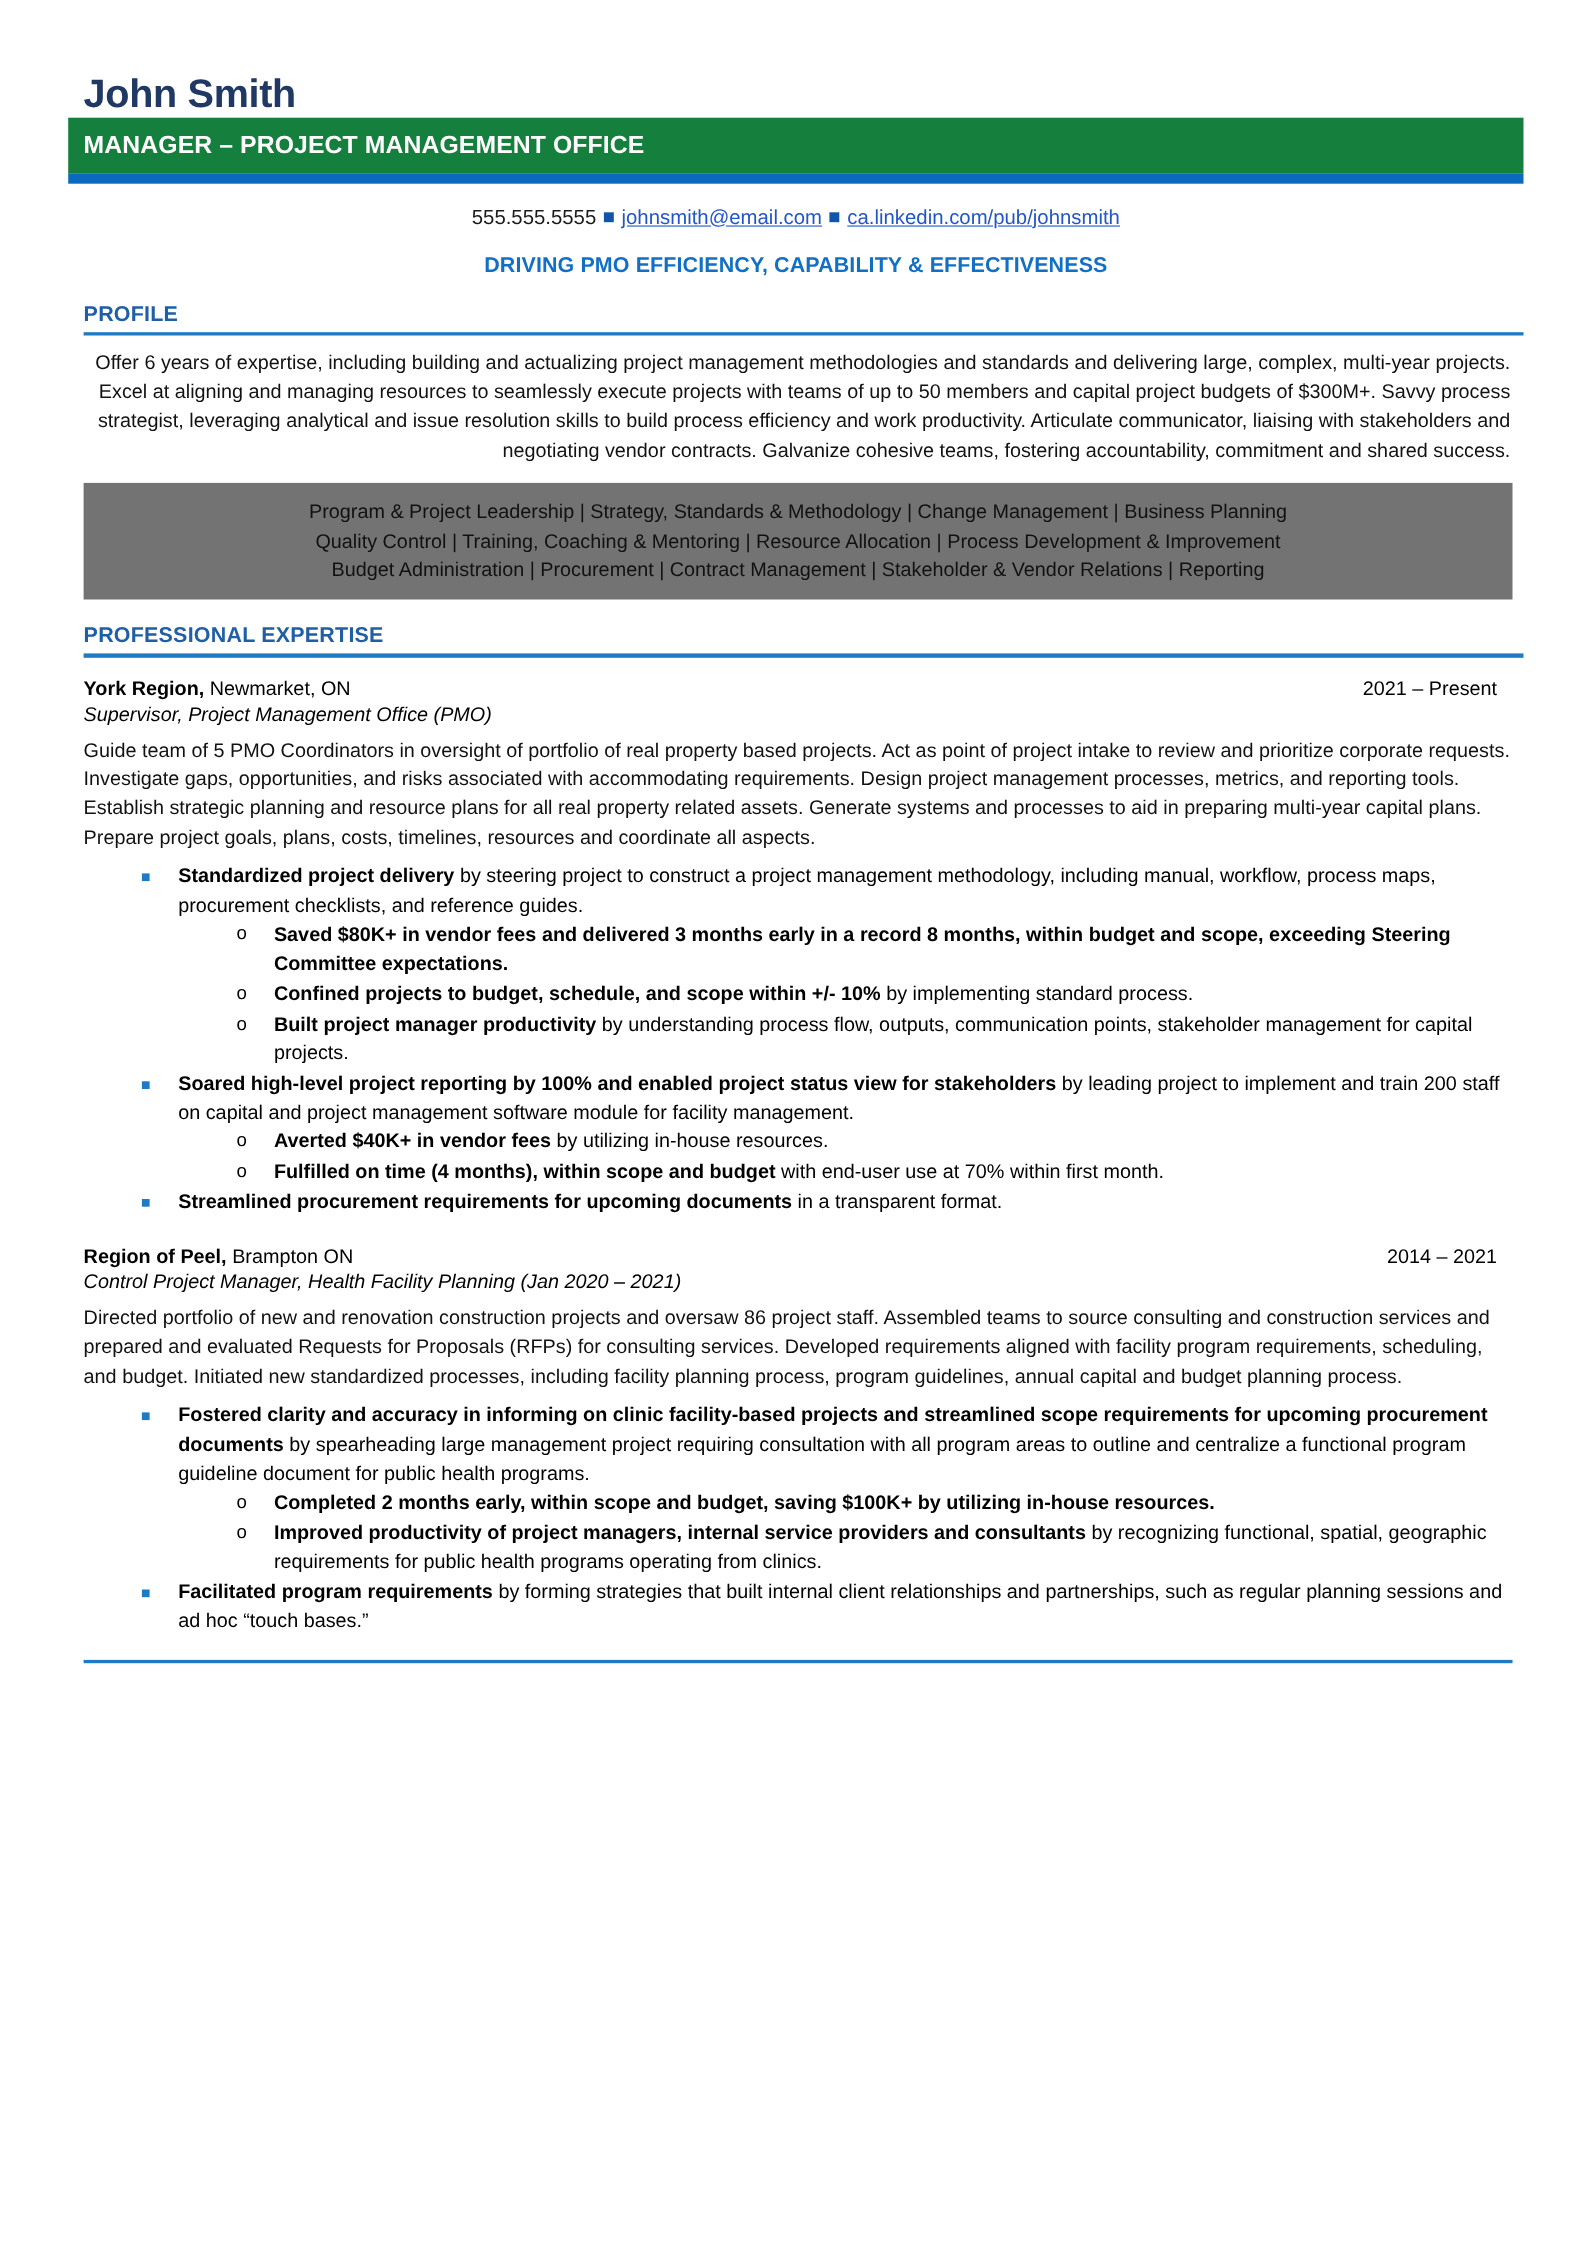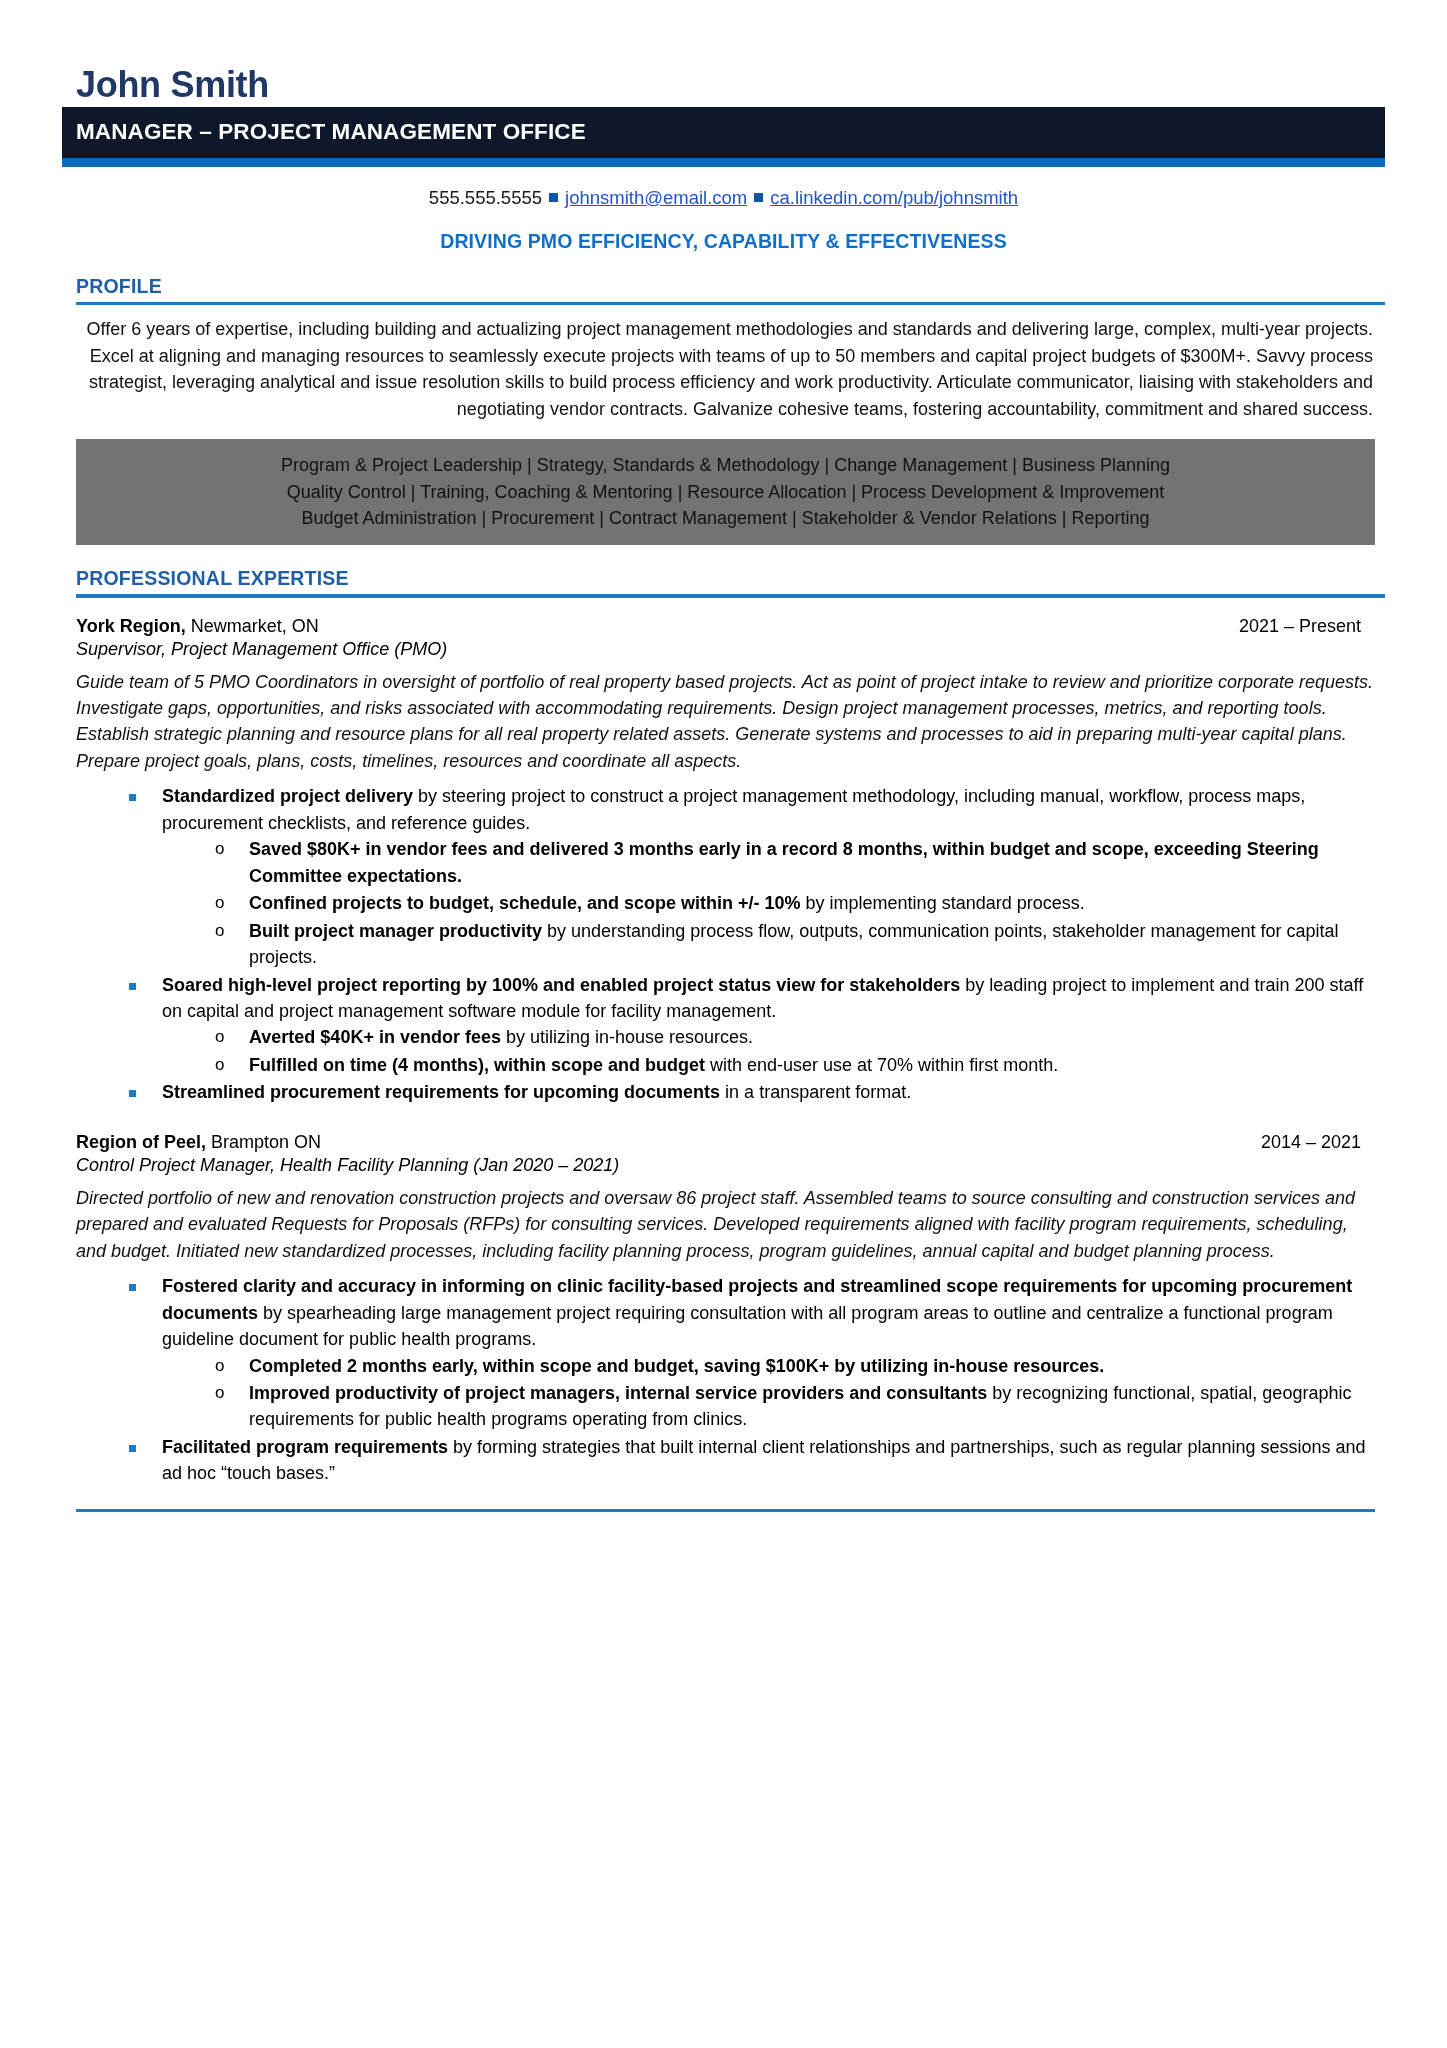--- a/index.html
+++ b/index.html
@@ -50,21 +50,21 @@
     top: 10px;
     background: #0A6BBE;
     color: #ffffff;
     font-size: 17px;
     font-weight: bold;
     padding: 9px 22px 10px 22px;
     line-height: 1;
     white-space: nowrap;
   }
   .title-bar {
-    background: #0f172a;
+    background: #15803d;
     color: #ffffff;
     font-size: 22.5px;
     font-weight: bold;
     padding: 12px 0 13px 14px;
     letter-spacing: 0.1px;
     line-height: 1.15;
   }
   .accent-bar {
     background: #0A6BBE;
     height: 9px;
@@ -172,21 +172,20 @@
     font-style: italic;
     font-size: 18px;
     margin-top: 2px;
     color: #000;
   }
   .job-summary {
     font-size: 18px;
     line-height: 1.47;
     margin-top: 9px;
     color: #111;
-    font-style: italic;
   }
 
   
   ul.lvl1 {
     list-style: none;
     margin: 9px 0 0 0;
     padding: 0 0 0 48px;
   }
   ul.lvl1 > li {
     position: relative;

